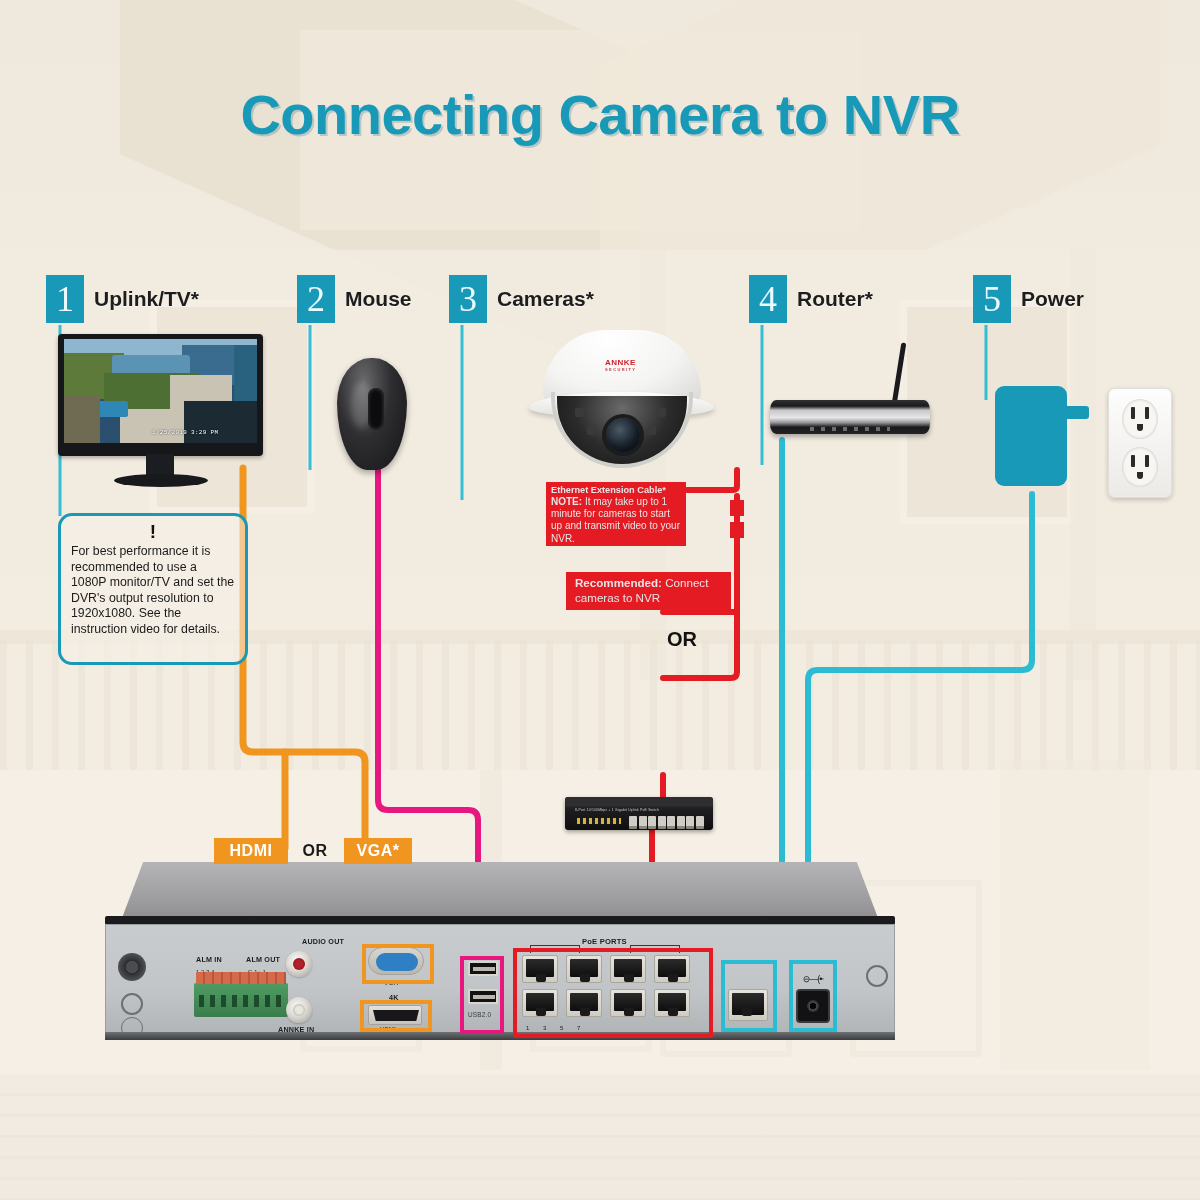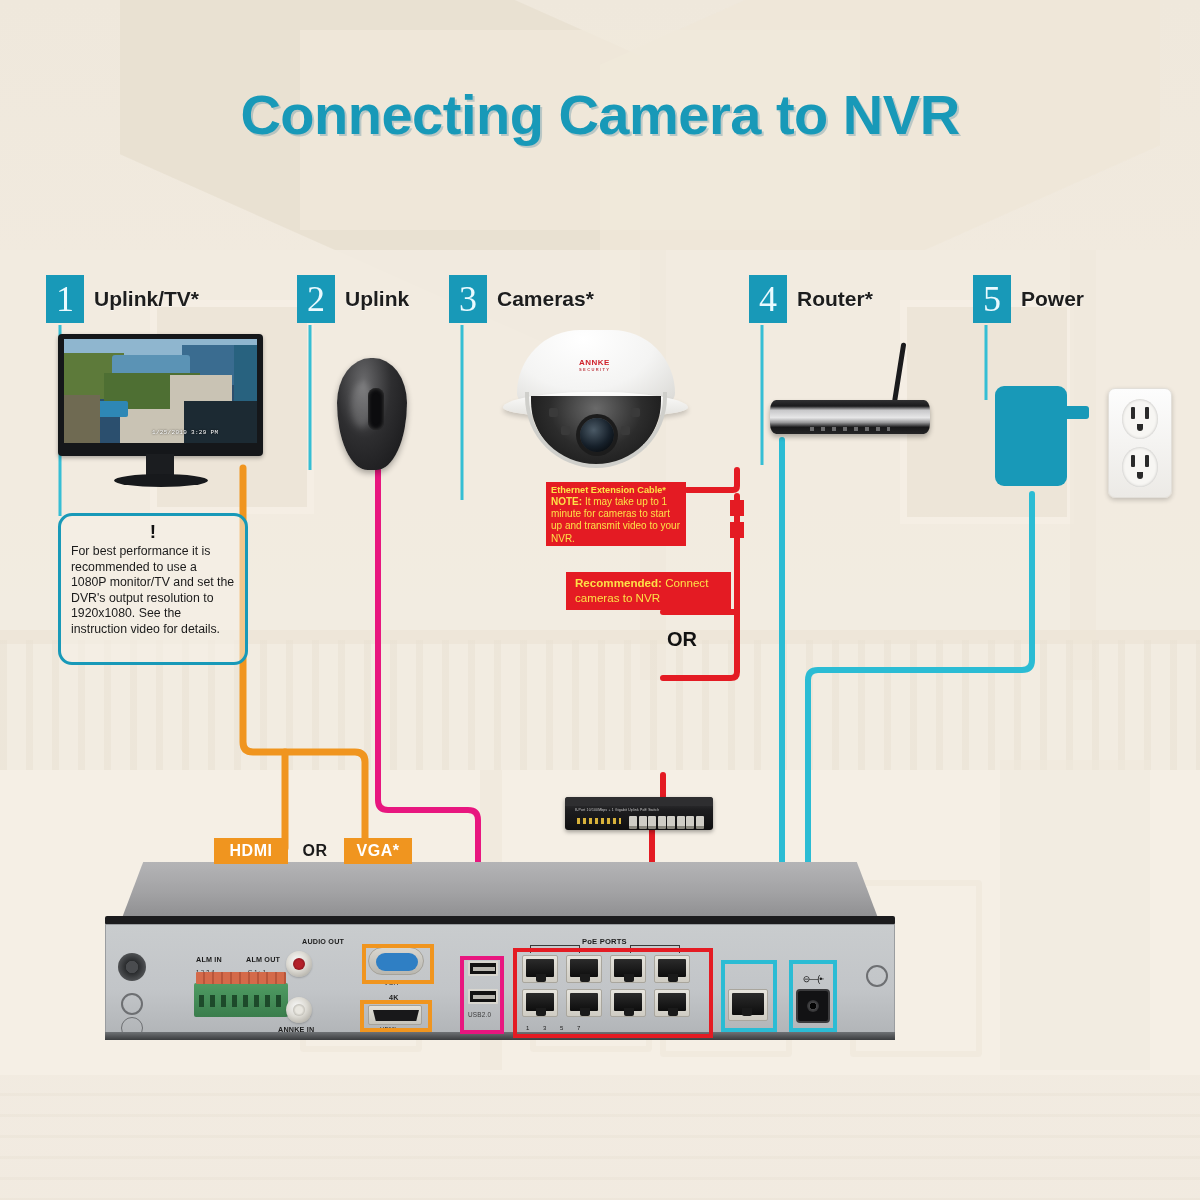--- a/index.html
+++ b/index.html
@@ -77,42 +77,42 @@
   .mouse{position:absolute;left:333px;top:340px;width:78px;height:130px;z-index:6;}
   .mouse-body{position:absolute;left:4px;top:18px;width:70px;height:112px;background:
      radial-gradient(ellipse at 38% 22%,#6a6a6c 0%,#2e2e30 45%,#141416 100%);
      border-radius:48% 48% 44% 44%/40% 40% 60% 60%;box-shadow:0 3px 6px rgba(0,0,0,.32);}
   .mouse-scroll{position:absolute;left:31px;top:30px;width:16px;height:42px;background:#0c0c0e;
      border-radius:9px;box-shadow:inset 0 0 4px #444;}
   .mouse-hl{position:absolute;left:14px;top:24px;width:22px;height:46px;border-radius:50%;
      background:rgba(255,255,255,.16);filter:blur(3px);}
 
   
-  .camera{position:absolute;left:503px;top:330px;width:185px;height:140px;z-index:6;}
+  .camera{position:absolute;left:529px;top:330px;width:185px;height:140px;z-index:6;}
   .cam-top{position:absolute;left:14px;top:0;width:158px;height:74px;background:
      radial-gradient(ellipse at 42% 12%,#ffffff 0%,#f4f4f3 55%,#d9d8d4 100%);
      border-radius:80px 80px 14px 14px;}
   .cam-rim{position:absolute;left:0;top:62px;width:185px;height:26px;background:
      linear-gradient(180deg,#fdfdfc,#e2e1dd);border-radius:50%/60% 60% 40% 40%;
      box-shadow:0 3px 5px rgba(0,0,0,.18);}
   .cam-dome{position:absolute;left:28px;top:66px;width:130px;height:70px;
      background:radial-gradient(ellipse at 50% 18%,#6a6a6a 0%,#2c2c2c 50%,#101010 100%);
      border-radius:0 0 70px 70px;overflow:hidden;}
   .cam-ring{position:absolute;left:22px;top:62px;width:142px;height:76px;border-radius:0 0 74px 74px;
      border:4px solid #cfcfcb;border-top:none;box-sizing:border-box;}
   .cam-lens{position:absolute;left:49px;top:22px;width:34px;height:34px;border-radius:50%;
      background:radial-gradient(circle at 40% 35%,#4b5a66 0%,#16202a 55%,#000 100%);
      box-shadow:0 0 0 4px #1c1c1c;}
   .cam-ir{position:absolute;width:9px;height:9px;background:#3a3a3a;border-radius:2px;}
   .cam-logo{position:absolute;left:62px;top:28px;font-size:8px;font-weight:bold;color:#d0212b;
      letter-spacing:.5px;}
   .cam-logo small{display:block;font-size:4px;letter-spacing:1.4px;color:#c04048;text-align:center;}
 
   
-  .rbox{position:absolute;z-index:9;background:#e41b23;color:#fde047;box-sizing:border-box;}
+  .rbox{position:absolute;z-index:9;background:#e41b23;color:#e5e5e5;box-sizing:border-box;}
   .rbox b{font-weight:bold;}
   .orlabel{position:absolute;z-index:9;font-size:20px;font-weight:bold;color:#111;}
 
   
   .switch{position:absolute;left:565px;top:797px;width:148px;height:33px;z-index:6;
      background:linear-gradient(180deg,#3a3a3c 0%,#1d1d1f 40%,#0f0f10 100%);border-radius:3px;
      box-shadow:0 2px 4px rgba(0,0,0,.35);}
   .sw-top{position:absolute;left:0;top:0;width:148px;height:9px;background:#2e2e30;border-radius:3px 3px 0 0;}
   .sw-txt{position:absolute;left:10px;top:11px;font-size:3.4px;color:#cfcfcf;letter-spacing:.2px;white-space:nowrap;}
   .sw-ports{position:absolute;left:64px;top:19px;display:flex;gap:1.5px;}
@@ -263,21 +263,21 @@
       <path d="M1032,494 L1032,660 Q1032,670 1022,670 L818,670 Q808,670 808,680 L808,962"></path>
     </g>
   </svg>
 
   <div class="step" style="left:46px;top:275px;">
     <div class="badge">1</div>
     <div class="steplabel">Uplink/TV*</div>
   </div>
   <div class="step" style="left:297px;top:275px;">
     <div class="badge">2</div>
-    <div class="steplabel">Uplink</div>
+    <div class="steplabel">Mouse</div>
   </div>
   <div class="step" style="left:449px;top:275px;">
     <div class="badge">3</div>
     <div class="steplabel">Cameras*</div>
   </div>
   <div class="step" style="left:749px;top:275px;">
     <div class="badge">4</div>
     <div class="steplabel">Router*</div>
   </div>
   <div class="step" style="left:973px;top:275px;">

